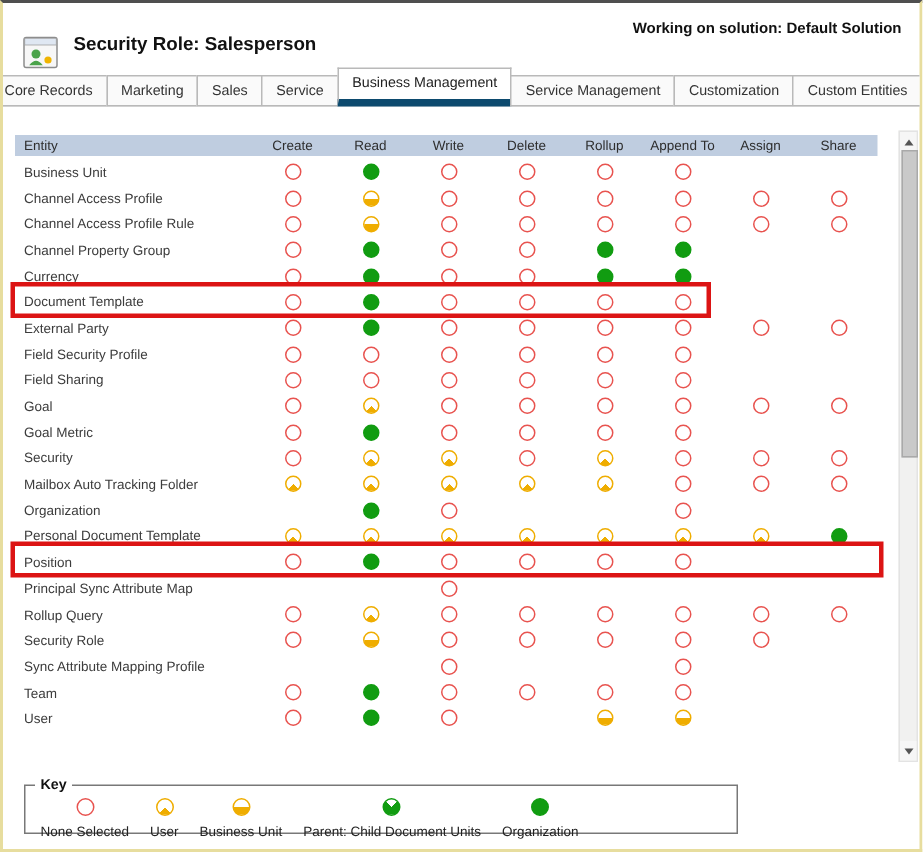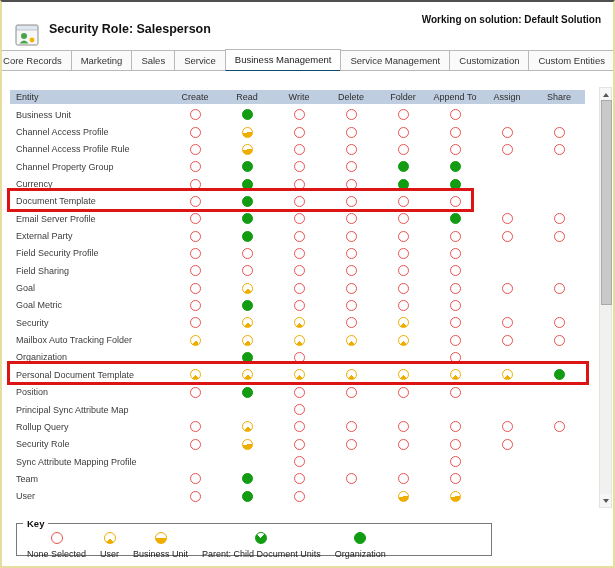--- a/index.html
+++ b/index.html
@@ -7,21 +7,21 @@
   .window{position:relative;width:615px;height:568px;background:#fff;box-sizing:border-box;
     border-top:2px solid #4f4f4f;border-left:2px solid #e7dd9e;border-right:2px solid #e7dd9e;border-bottom:2px solid #e7dd9e;overflow:hidden;}
   
   .app-icon{position:absolute;left:13px;top:21px;width:25px;height:25px;}
   .title{position:absolute;left:47px;top:20px;font-size:12.5px;font-weight:bold;color:#111;text-align:right;}
   .solution{position:absolute;right:12px;top:12px;font-size:10px;font-weight:bold;color:#111;}
   
   .tabs{position:absolute;left:0;top:48px;width:613px;height:21px;display:flex;align-items:flex-end;padding-left:11px;box-sizing:border-box;border-bottom:1px solid #adadad;justify-content:flex-end;}
   .tab{height:19px;line-height:19px;padding:0 9px;font-size:9.5px;color:#333;background:#fafafa;border:1px solid #b9b9b9;margin-bottom:-1px;margin-left:-1px;white-space:nowrap;cursor:default;}
   .tab:first-child{margin-left:0;}
-  .tab.active{background:#fff;border-bottom:1px solid #0c4a6e;height:20px;line-height:20px;color:#222;}
+  .tab.active{background:#fff;border-bottom:5px solid #0c4a6e;height:20px;line-height:20px;color:#222;}
   
   .grid-header{position:absolute;left:8px;top:88px;width:575px;height:14px;background:var(--header-bar,#bfcde0);display:grid;grid-template-columns:159px repeat(8,52px);align-items:center;font-size:9px;color:#2e2e2e;}
   .hcell{text-align:center;white-space:nowrap;}
   .hcell.entity{text-align:left;padding-left:6px;}
   .rows{position:absolute;left:8px;top:104px;width:575px;}
   .row{display:grid;grid-template-columns:159px repeat(8,52px);height:17.35px;align-items:center;}
   .cell{display:flex;justify-content:center;align-items:center;height:100%;}
   .cell.entity{justify-content:flex-start;padding-left:6px;font-size:9px;color:#3c3c3c;white-space:nowrap;}
   
   .circ{display:inline-block;width:9px;height:9px;border-radius:50%;border:1.5px solid;box-sizing:content-box;}
@@ -77,21 +77,21 @@
       <div class="tab">Customization</div>
       <div class="tab">Custom Entities</div>
     </div>
 
   <div class="grid-header" id="gridHeader">
       <div class="hcell entity">Entity</div>
       <div class="hcell">Create</div>
       <div class="hcell">Read</div>
       <div class="hcell">Write</div>
       <div class="hcell">Delete</div>
-      <div class="hcell">Folder</div>
+      <div class="hcell">Rollup</div>
       <div class="hcell">Append To</div>
       <div class="hcell">Assign</div>
       <div class="hcell">Share</div>
     </div>
 
   <div class="rows" id="rows">
       <div class="row">
         <div class="cell entity">Business Unit</div>
         <div class="cell">
           <span class="circ none"></span>
@@ -229,47 +229,20 @@
           <span class="circ none"></span>
         </div>
         <div class="cell">
           <span class="circ none"></span>
         </div>
         <div class="cell">
           <span class="circ none"></span>
         </div>
         <div class="cell"></div>
         <div class="cell"></div>
-      </div>
-      <div class="row">
-        <div class="cell entity">Email Server Profile</div>
-        <div class="cell">
-          <span class="circ none"></span>
-        </div>
-        <div class="cell">
-          <span class="circ org"></span>
-        </div>
-        <div class="cell">
-          <span class="circ none"></span>
-        </div>
-        <div class="cell">
-          <span class="circ none"></span>
-        </div>
-        <div class="cell">
-          <span class="circ none"></span>
-        </div>
-        <div class="cell">
-          <span class="circ org"></span>
-        </div>
-        <div class="cell">
-          <span class="circ none"></span>
-        </div>
-        <div class="cell">
-          <span class="circ none"></span>
-        </div>
       </div>
       <div class="row">
         <div class="cell entity">External Party</div>
         <div class="cell">
           <span class="circ none"></span>
         </div>
         <div class="cell">
           <span class="circ org"></span>
         </div>
         <div class="cell">

